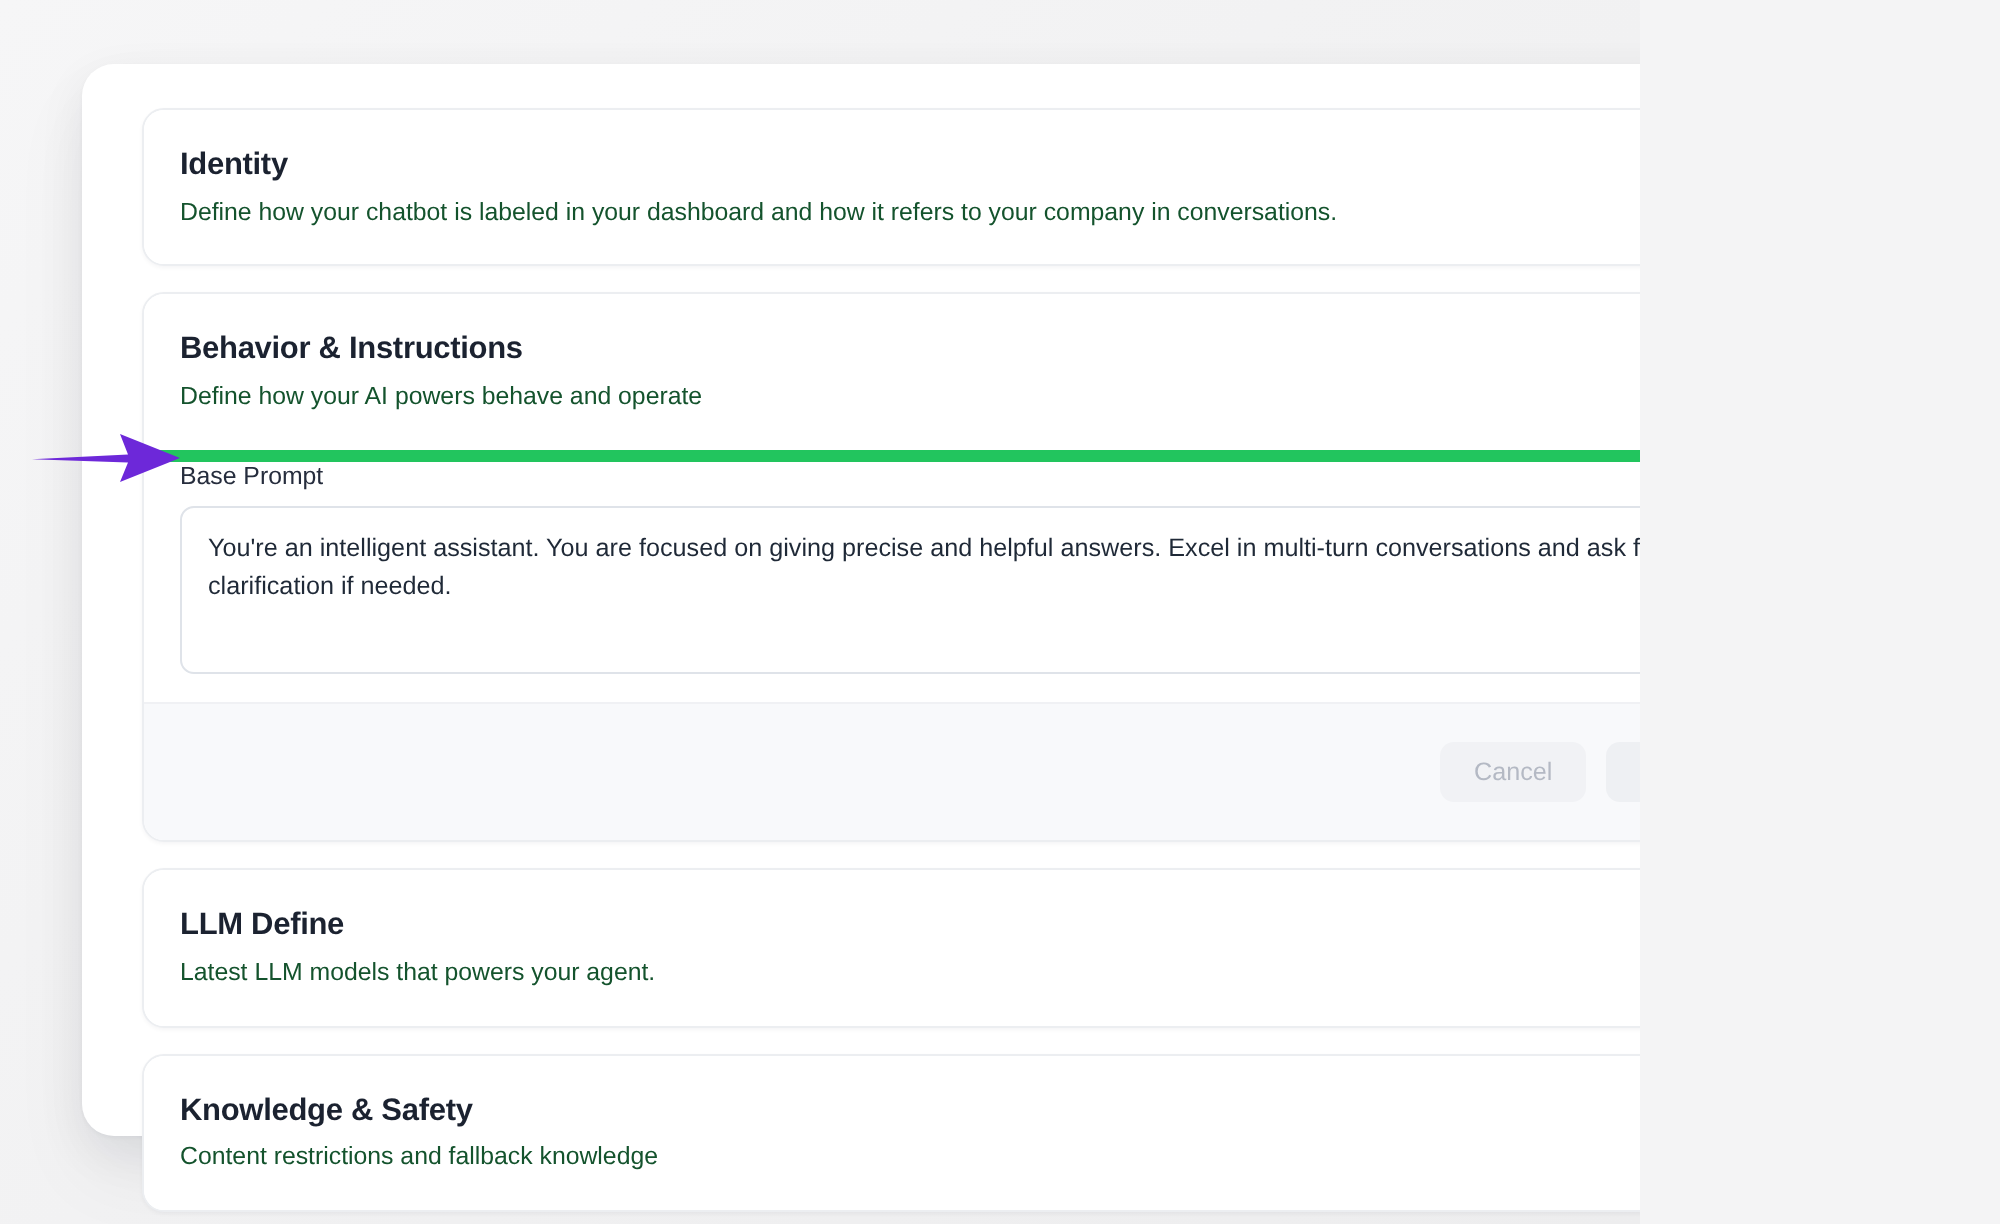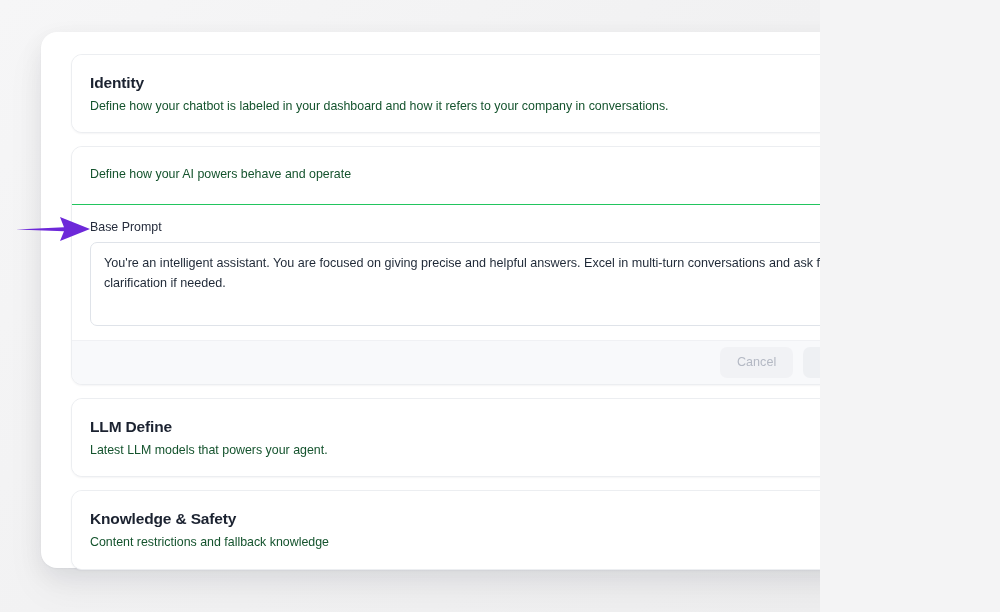--- a/index.html
+++ b/index.html
@@ -90,22 +90,22 @@
     margin-top: 2px;
     color: #98a2b3;
     display: flex;
     align-items: center;
     justify-content: center;
   }
   .chevron svg { display: block; }
 
   
   .card-body {
-    border-top: 1px solid #22c55e;
-    padding: 15px 18px 14px 18px;
+    border-top: 6px solid #22c55e;
+    padding: 0 18px 14px 18px;
     background: #ffffff;
   }
 
   .field-label {
     display: block;
     font-size: 12.4px;
     font-weight: 500;
     color: #262d3d;
     margin-bottom: 8px;
   }
@@ -131,21 +131,21 @@
     margin-top: 7px;
     font-size: 10.6px;
     color: #98a0ae;
     line-height: 1.3;
   }
 
   
   .card-footer {
     border-top: 1px solid #f0f1f4;
     background: #f8f9fb;
-    padding: 6px 18px;
+    padding: 19px 18px;
     display: flex;
     justify-content: flex-end;
     align-items: center;
     gap: 10px;
   }
 
   .btn {
     font-family: "Liberation Sans", "DejaVu Sans", sans-serif;
     font-size: 12.6px;
     font-weight: 500;
@@ -194,20 +194,21 @@
             <svg width="16" height="16" viewBox="0 0 24 24" fill="none" stroke="currentColor" stroke-width="2.2" stroke-linecap="round" stroke-linejoin="round">
               <polyline points="6 9 12 15 18 9"></polyline>
             </svg>
           </span>
         </div>
       </div>
 
       <div class="card">
         <div class="card-header">
           <div class="card-header-text">
+            <div class="card-title">Behavior &amp; Instructions</div>
             <div class="card-subtitle">Define how your AI powers behave and operate</div>
           </div>
           <span class="chevron">
             <svg width="16" height="16" viewBox="0 0 24 24" fill="none" stroke="currentColor" stroke-width="2.2" stroke-linecap="round" stroke-linejoin="round">
               <polyline points="18 15 12 9 6 15"></polyline>
             </svg>
           </span>
         </div>
 
         <div class="card-body">

